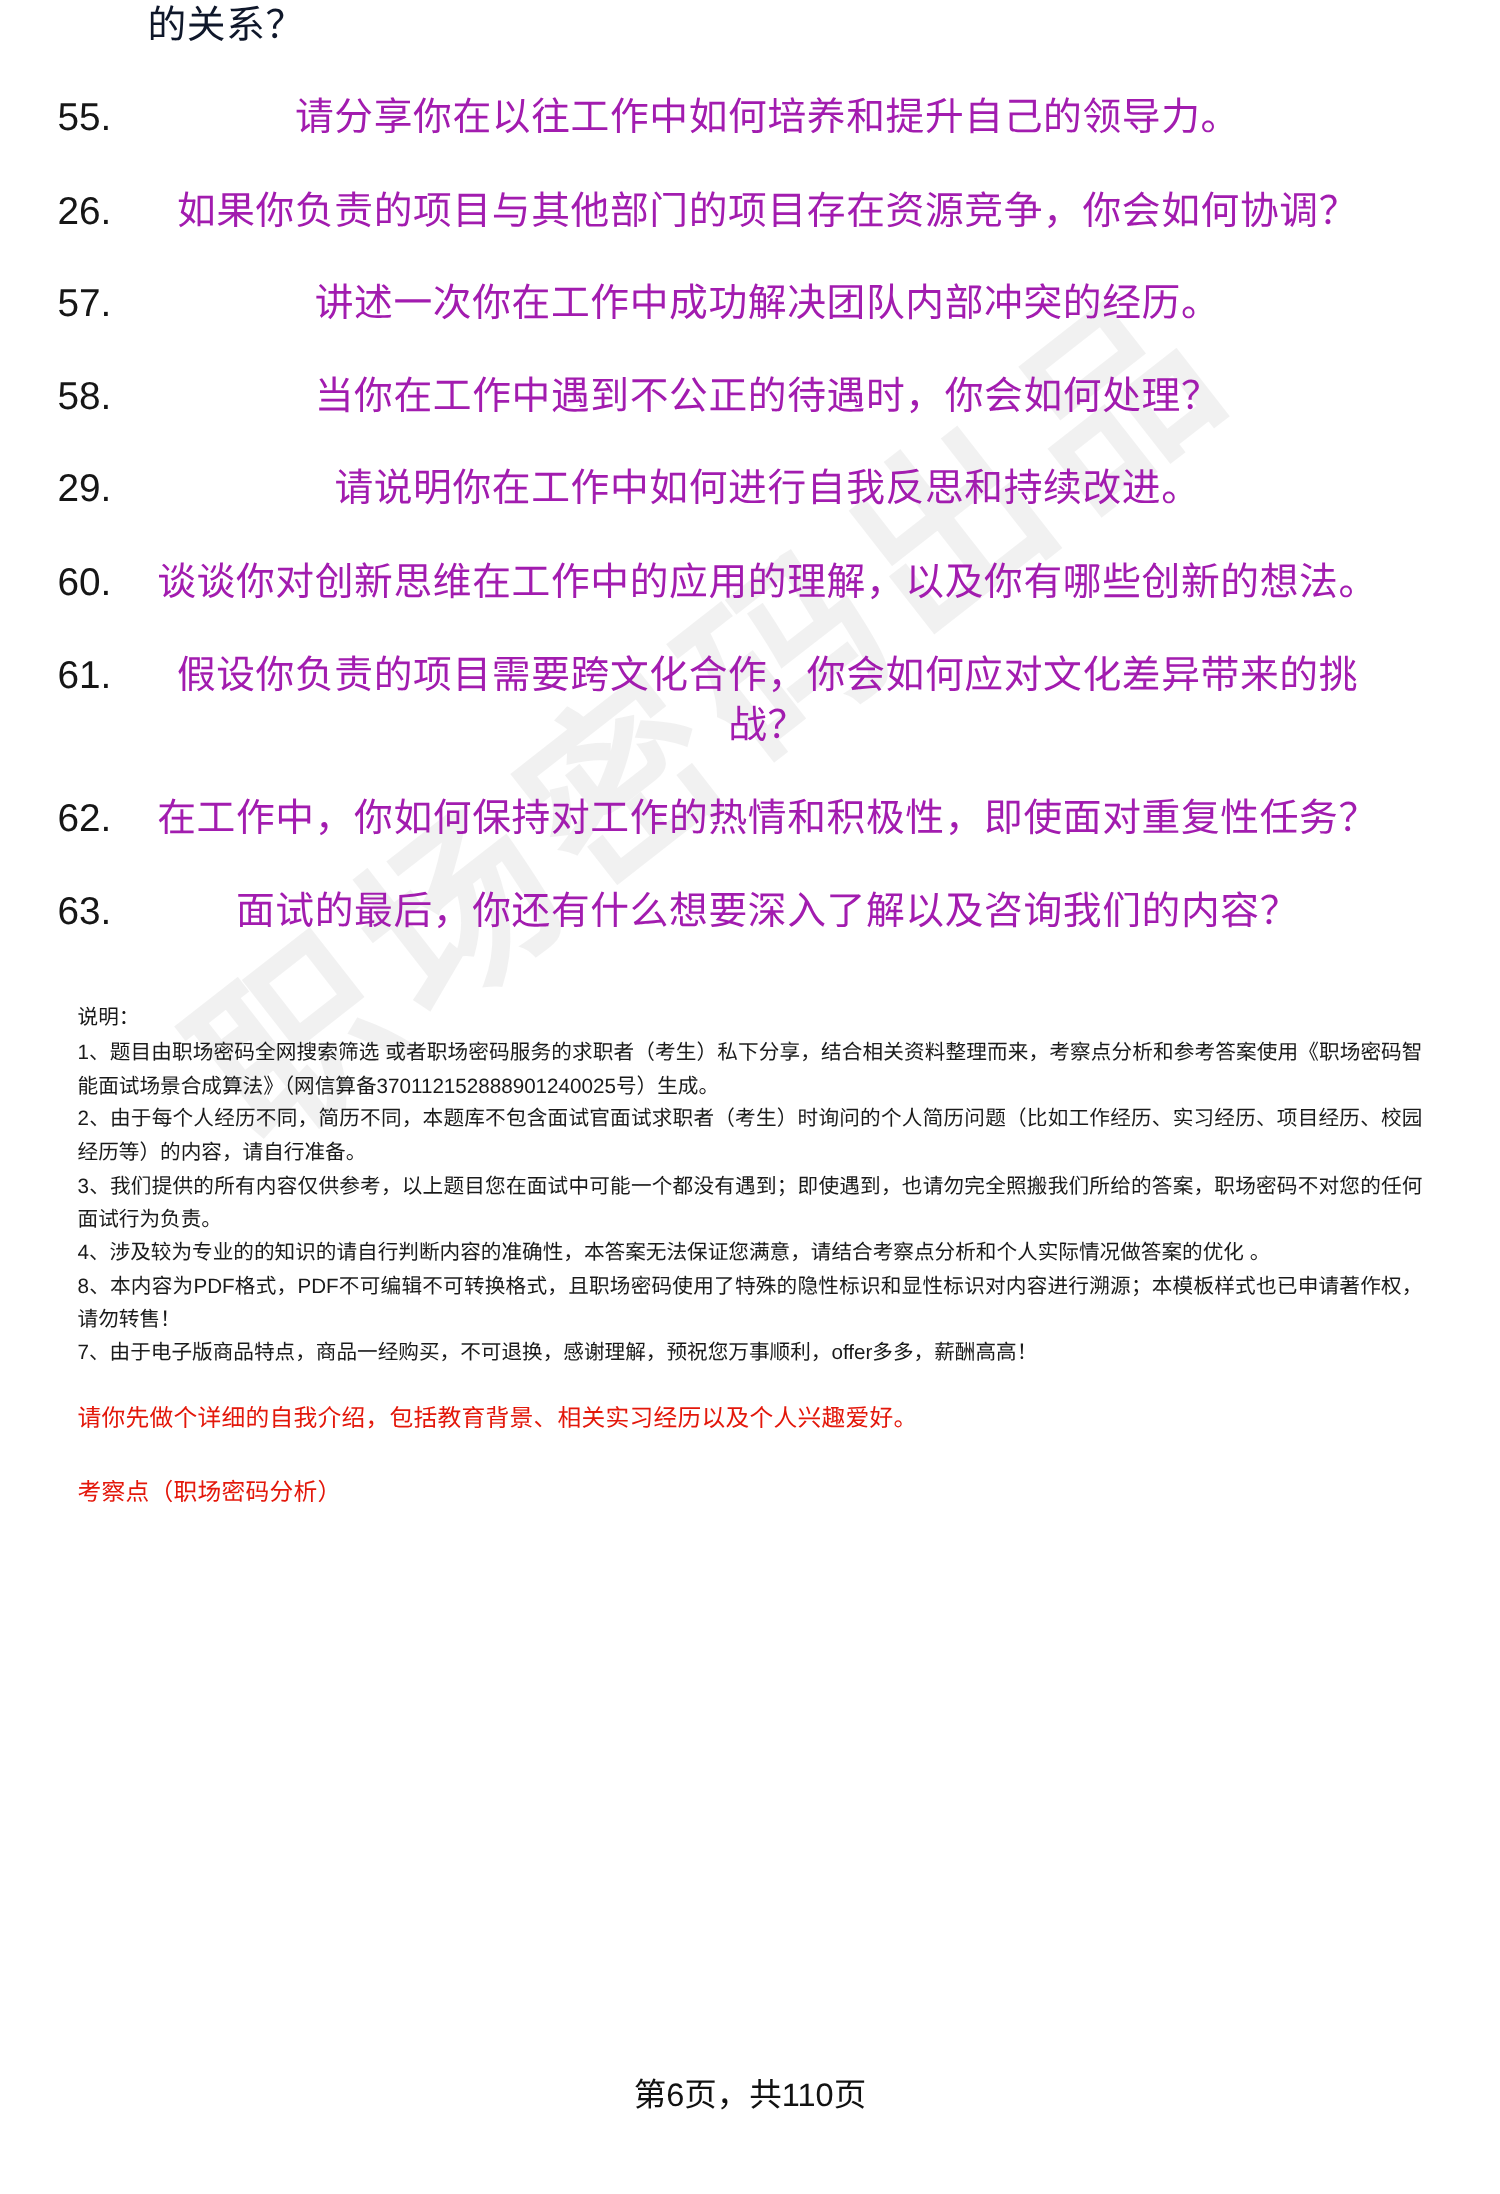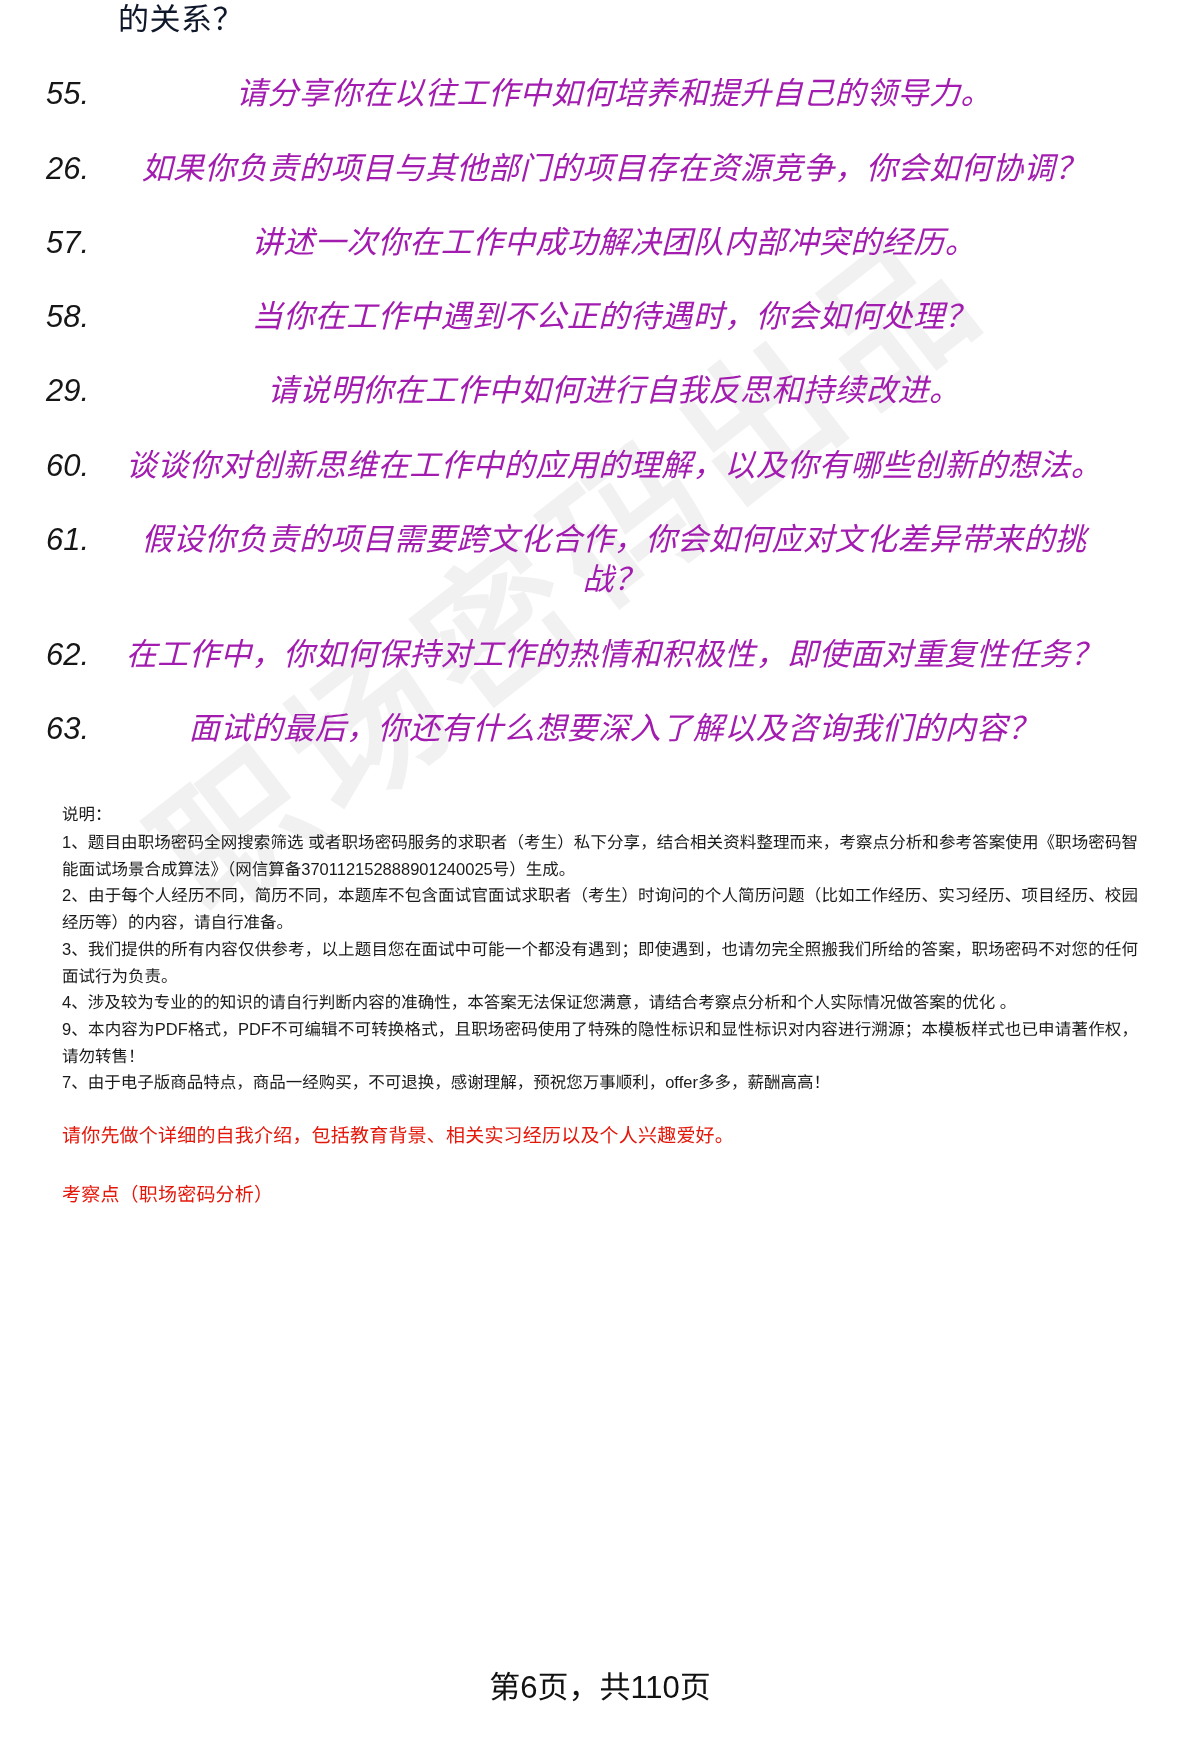--- a/index.html
+++ b/index.html
@@ -55,21 +55,20 @@
   .question-list {
     margin: 0;
     padding: 0;
     list-style: none;
   }
   .q-row {
     display: flex;
     align-items: flex-start;
     margin: 0 0 34px 0;
     padding: 0;
-    font-style: italic;
   }
   .q-continued {
     padding-left: 118px;
     font-size: 31px;
     line-height: 1.30;
     letter-spacing: 0.5px;
     margin: 0 0 34px 0;
     color: #0f172a;
   }
   .q-num {
@@ -123,24 +122,24 @@
     letter-spacing: 0.2px;
   }
   .red-line.second {
     margin-top: 30px;
   }
 
   
   .footer {
     position: absolute;
     left: 0;
-    bottom: 48px;
+    bottom: 63px;
     width: 1200px;
     text-align: center;
-    font-size: 31px;
+    font-size: 26px;
     color: #111111;
     z-index: 2;
   }
 </style>
 </head>
 <body>
 
 <div class="page">
 
   <div class="watermark-layer">
@@ -199,21 +198,21 @@
       </div>
 
     </div>
 
     <div class="notes">
       <div class="notes-title">说明：</div>
       <div class="note-item">1、题目由职场密码全网搜索筛选 或者职场密码服务的求职者（考生）私下分享，结合相关资料整理而来，考察点分析和参考答案使用《职场密码智能面试场景合成算法》（网信算备370112152888901240025号）生成。</div>
       <div class="note-item">2、由于每个人经历不同，简历不同，本题库不包含面试官面试求职者（考生）时询问的个人简历问题（比如工作经历、实习经历、项目经历、校园经历等）的内容，请自行准备。</div>
       <div class="note-item">3、我们提供的所有内容仅供参考，以上题目您在面试中可能一个都没有遇到；即使遇到，也请勿完全照搬我们所给的答案，职场密码不对您的任何面试行为负责。</div>
       <div class="note-item">4、涉及较为专业的的知识的请自行判断内容的准确性，本答案无法保证您满意，请结合考察点分析和个人实际情况做答案的优化 。</div>
-      <div class="note-item">9、本内容为PDF格式，PDF不可编辑不可转换格式，且职场密码使用了特殊的隐性标识和显性标识对内容进行溯源；本模板样式也已申请著作权，请勿转售！</div>
+      <div class="note-item">8、本内容为PDF格式，PDF不可编辑不可转换格式，且职场密码使用了特殊的隐性标识和显性标识对内容进行溯源；本模板样式也已申请著作权，请勿转售！</div>
       <div class="note-item">7、由于电子版商品特点，商品一经购买，不可退换，感谢理解，预祝您万事顺利，offer多多，薪酬高高！</div>
     </div>
 
     <div class="red-line">请你先做个详细的自我介绍，包括教育背景、相关实习经历以及个人兴趣爱好。</div>
     <div class="red-line second">考察点（职场密码分析）</div>
 
   </div>
 
   <div class="footer">第6页，共110页</div>
 

